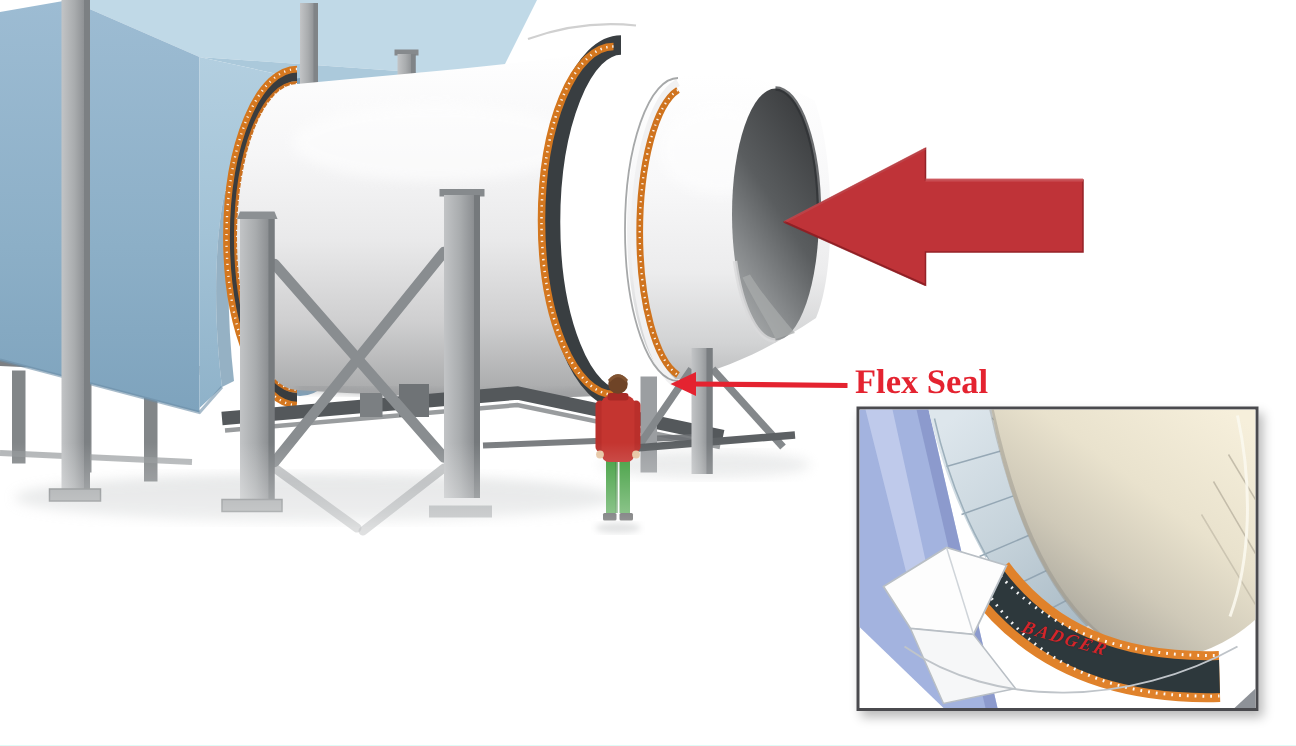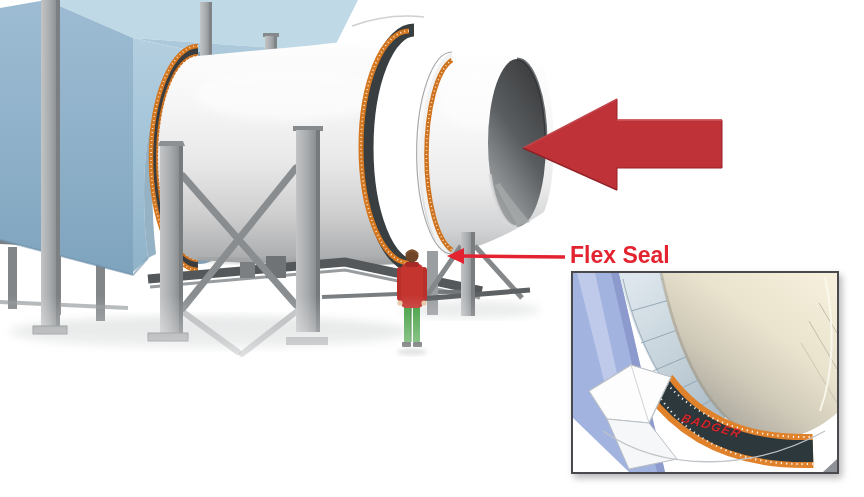--- a/index.html
+++ b/index.html
@@ -1,18 +1,18 @@
 <!DOCTYPE html>
 <html><head>
 <meta charset="utf-8">
 <style>
   html,body{margin:0;padding:0;background:#ffffff;}
   .stage{
     position:relative;width:864px;height:497px;overflow:hidden;
-    background:#5eead4;font-family:Liberation Sans, sans-serif;
+    background:#5eead4;font-family:Liberation Serif, serif;
   }
   .scene{position:absolute;left:0;top:0;width:864px;height:497px;display:block;}
   .flex-seal-label{
     position:absolute;left:570px;top:242px;
     font-size:23px;font-weight:bold;color:#e42330;letter-spacing:0px;
     white-space:nowrap;
   }
   .inset{
     position:absolute;left:571px;top:271px;width:264px;height:199px;
     background:#ffffff;border:2px solid #4a4a4e;

